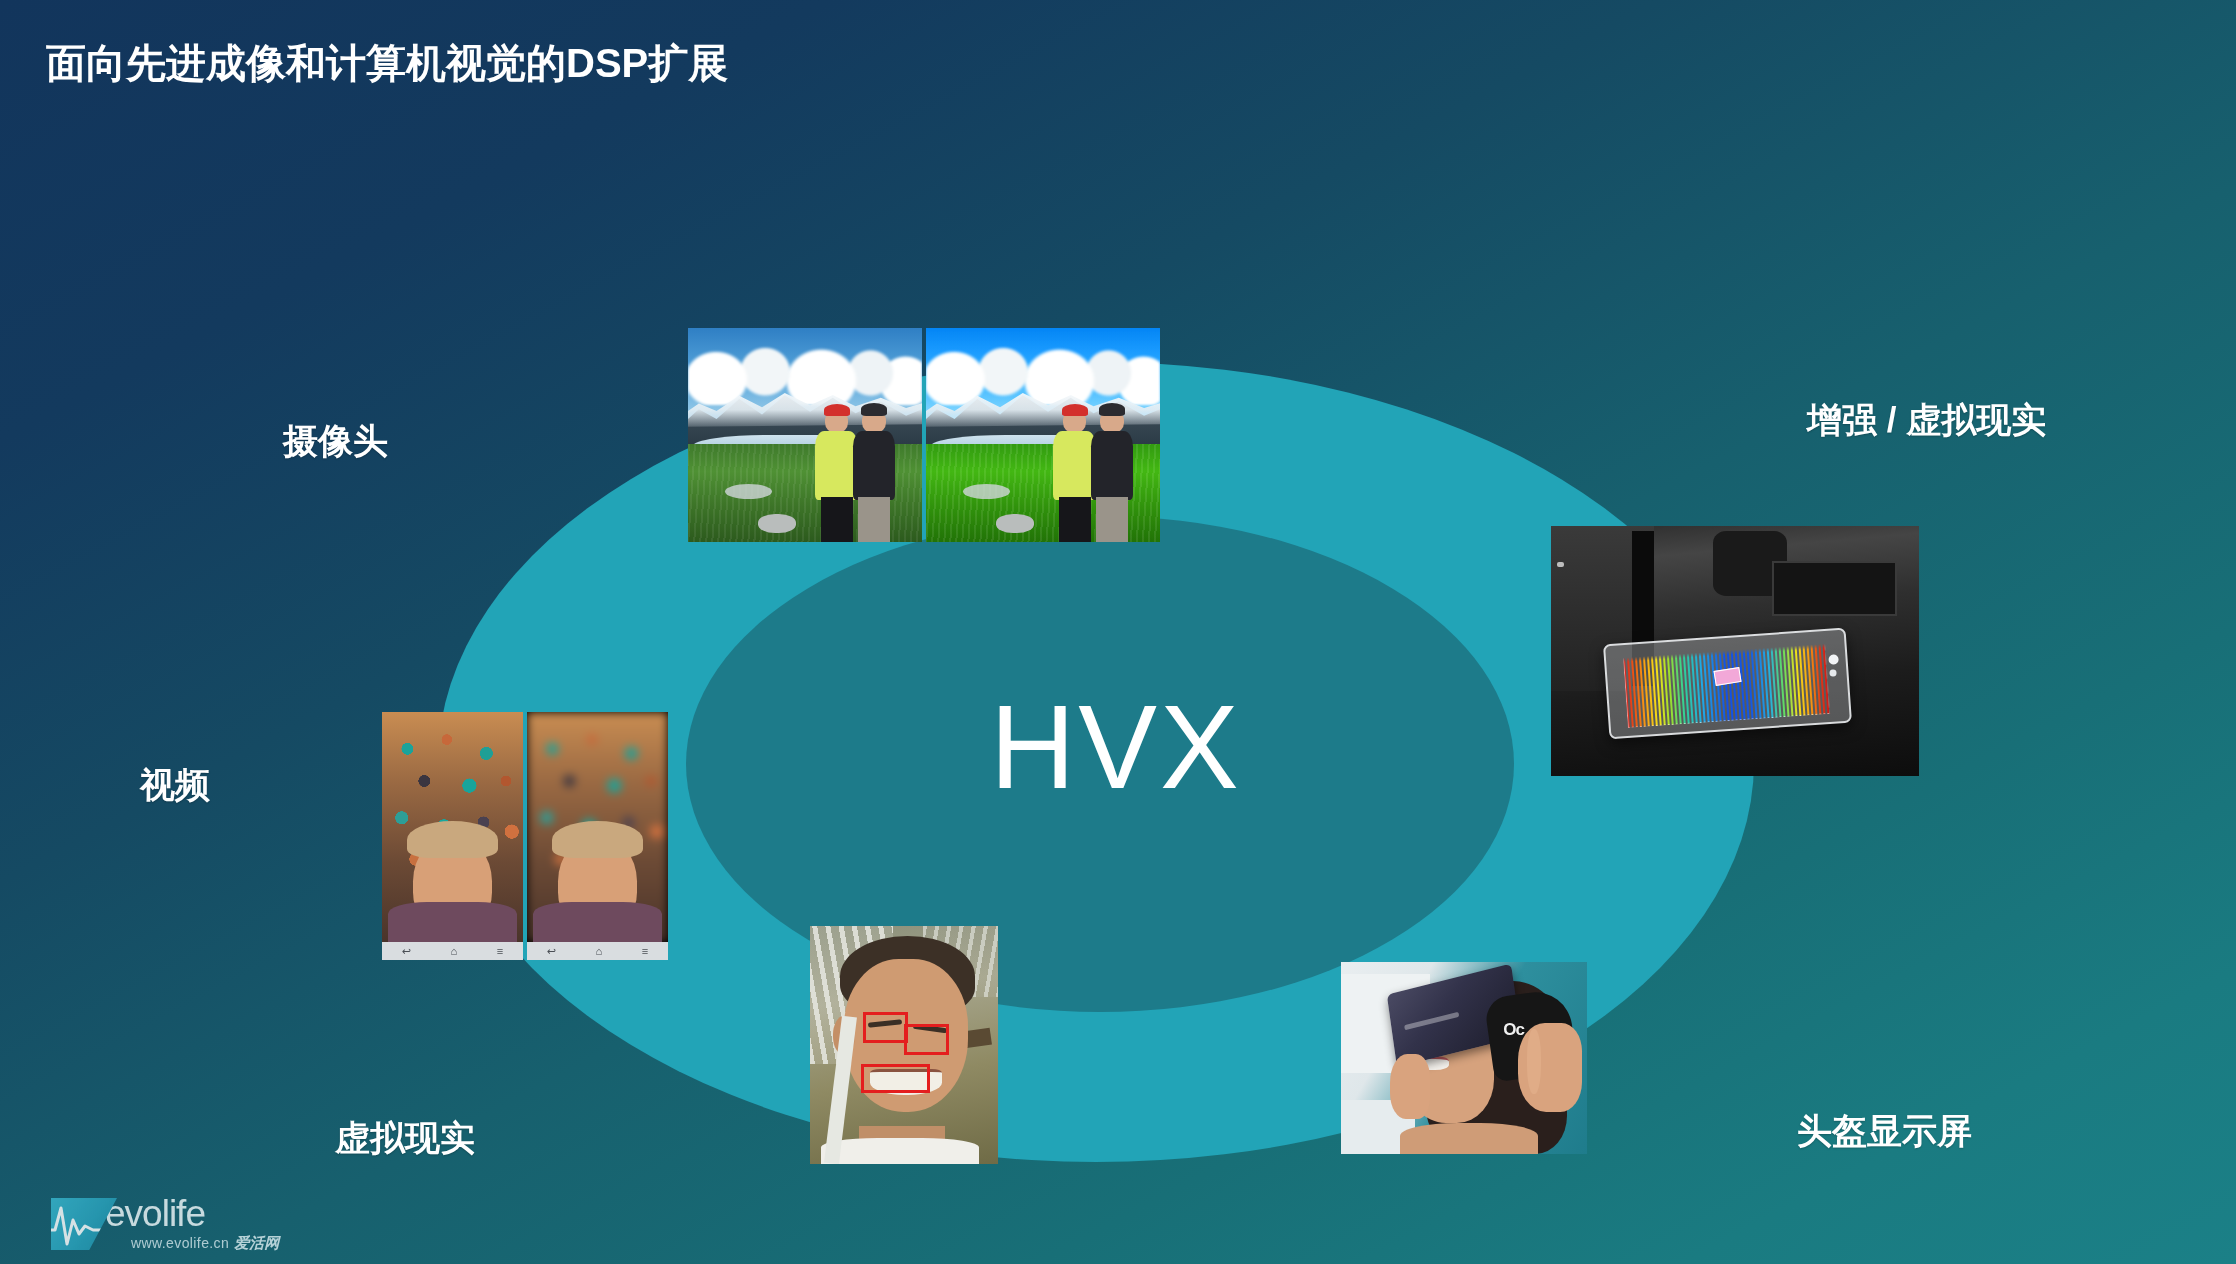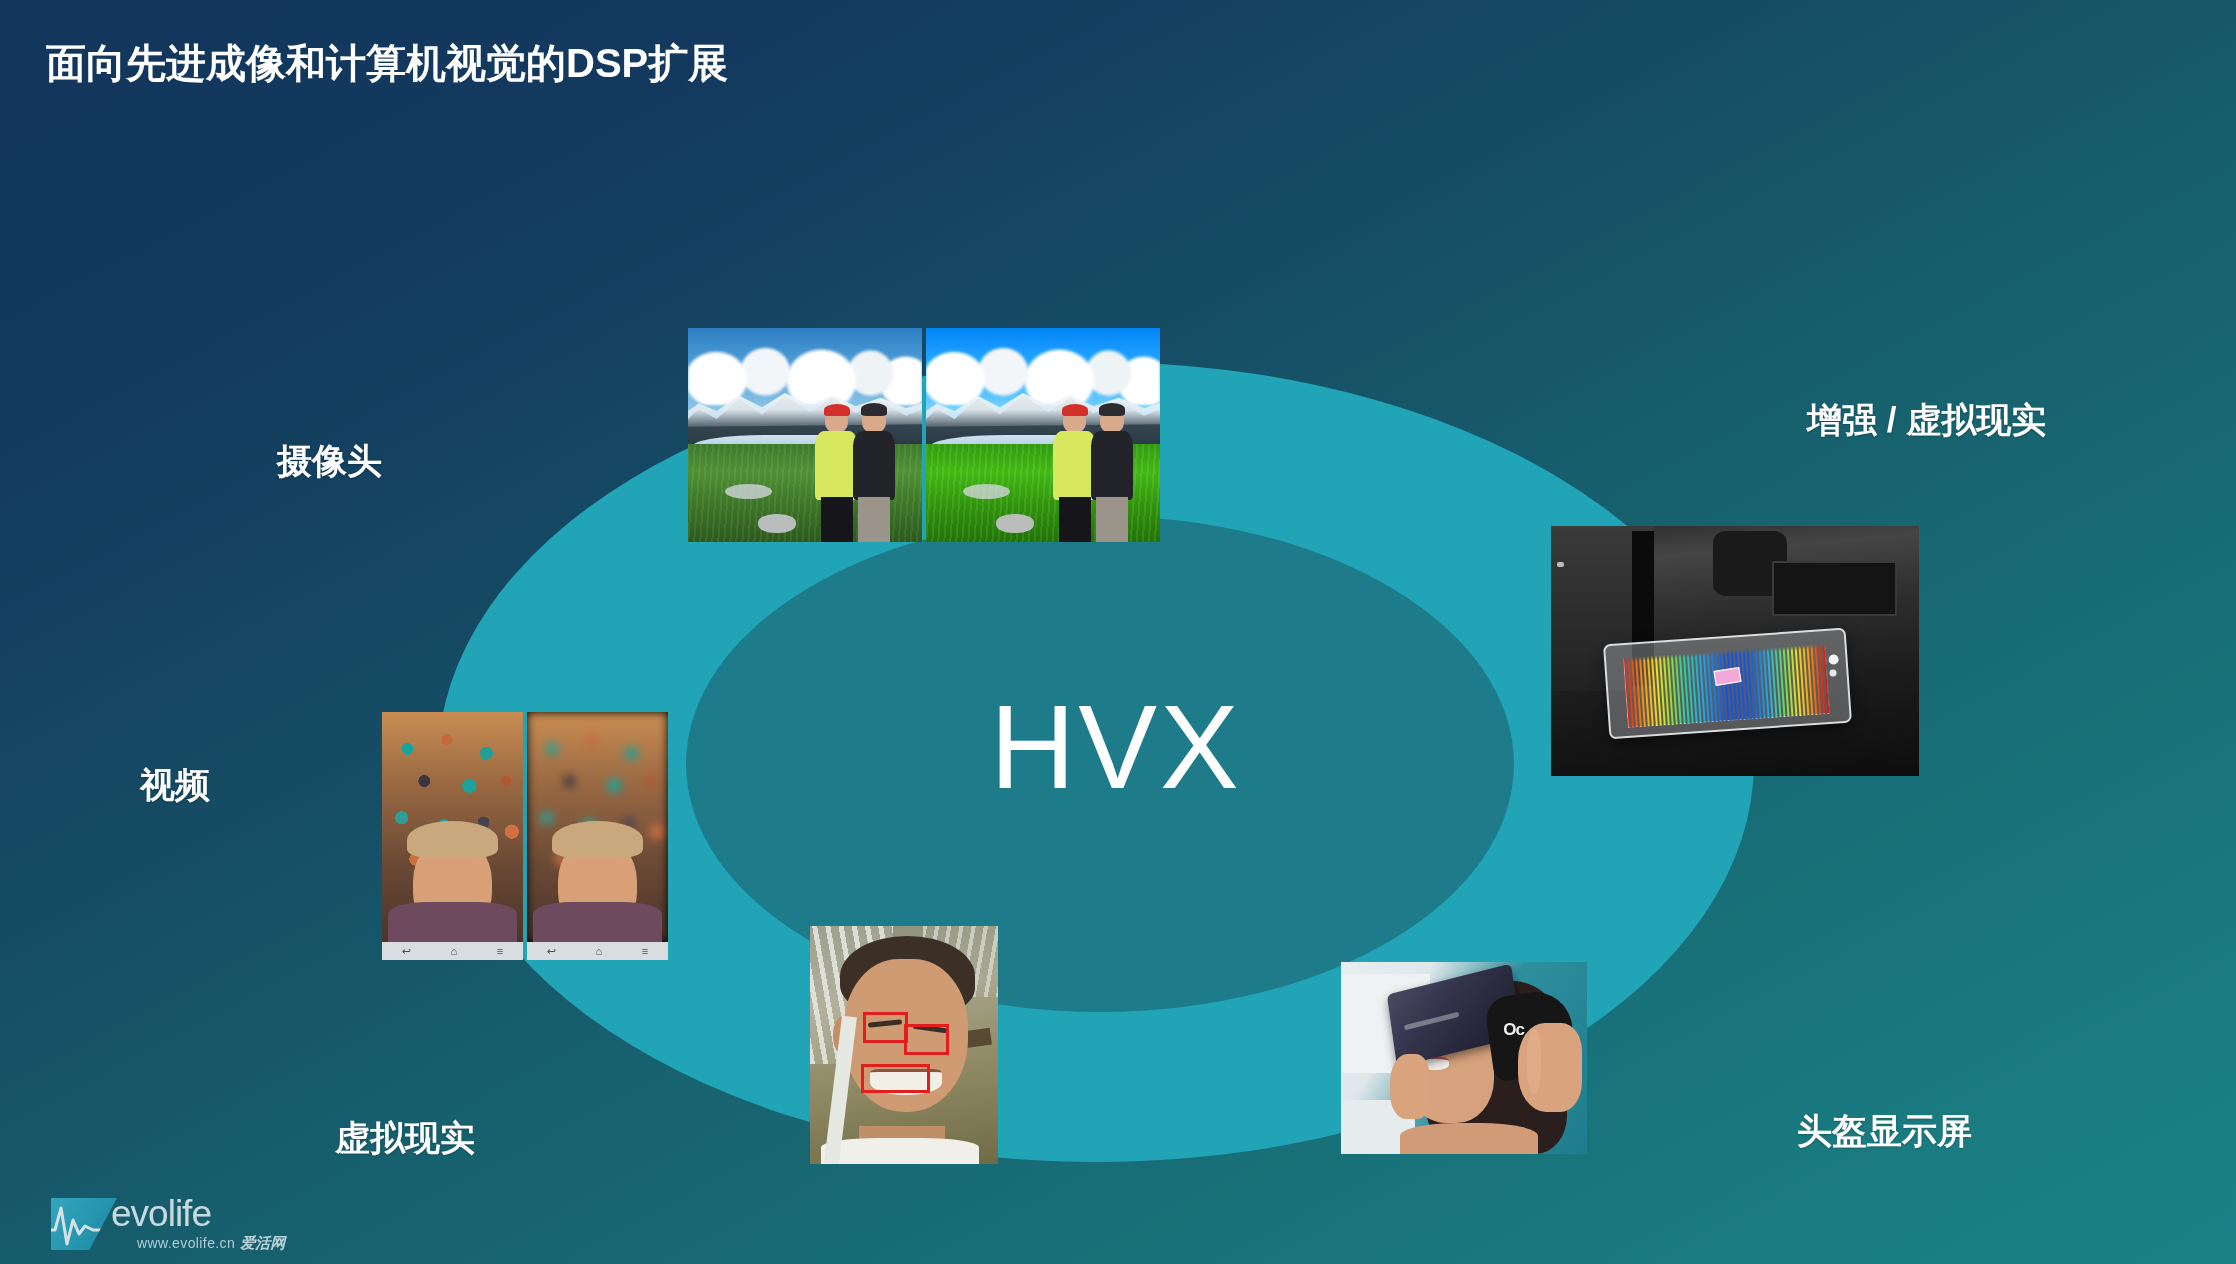--- a/index.html
+++ b/index.html
@@ -61,21 +61,21 @@
 
   
   .diagram-label {
     position:absolute;
     color:#ffffff;
     font-size:35px;
     font-weight:700;
     white-space:nowrap;
     text-shadow:0 1px 2px rgba(0,0,0,.22);
   }
-  .lbl-camera  { left:277px;  top:418px;margin-top:20px; }
+  .lbl-camera  { left:283px;  top:418px; }
   .lbl-video   { left:140px;  top:762px; }
   .lbl-cv      { left:335px;  top:1115px; }
   .lbl-arvr    { left:1807px; top:352px;margin-top:45px; }
   .lbl-hmd     { left:1797px; top:1108px; }
 
   .hvx-center {
     position:absolute;
     left:990px; top:688px;
     color:#ffffff;
     font-size:118px;
@@ -395,21 +395,21 @@
     background:#e0ac87; border-radius:44%;
   }
   .hmd-hand2 {
     position:absolute; left:20%; top:48%; width:16%; height:34%;
     background:#d9a37e; border-radius:44% 36% 32% 40%;
   }
 
   
   .watermark {
     position:absolute; left:18px; bottom:14px;
-    display:flex; align-items:flex-end; gap:6px;
+    display:flex; align-items:flex-end; 
     opacity:.82;
     padding-left:33px;
   }
   .wm-mark {
     position:relative;
     width:66px; height:52px;
     background:linear-gradient(125deg,#39b7cf 0%,#2aa3bd 55%,#1e8ea8 100%);
     clip-path:polygon(0 0, 100% 0, 58% 100%, 0 100%);
   }
   .wm-pulse {

